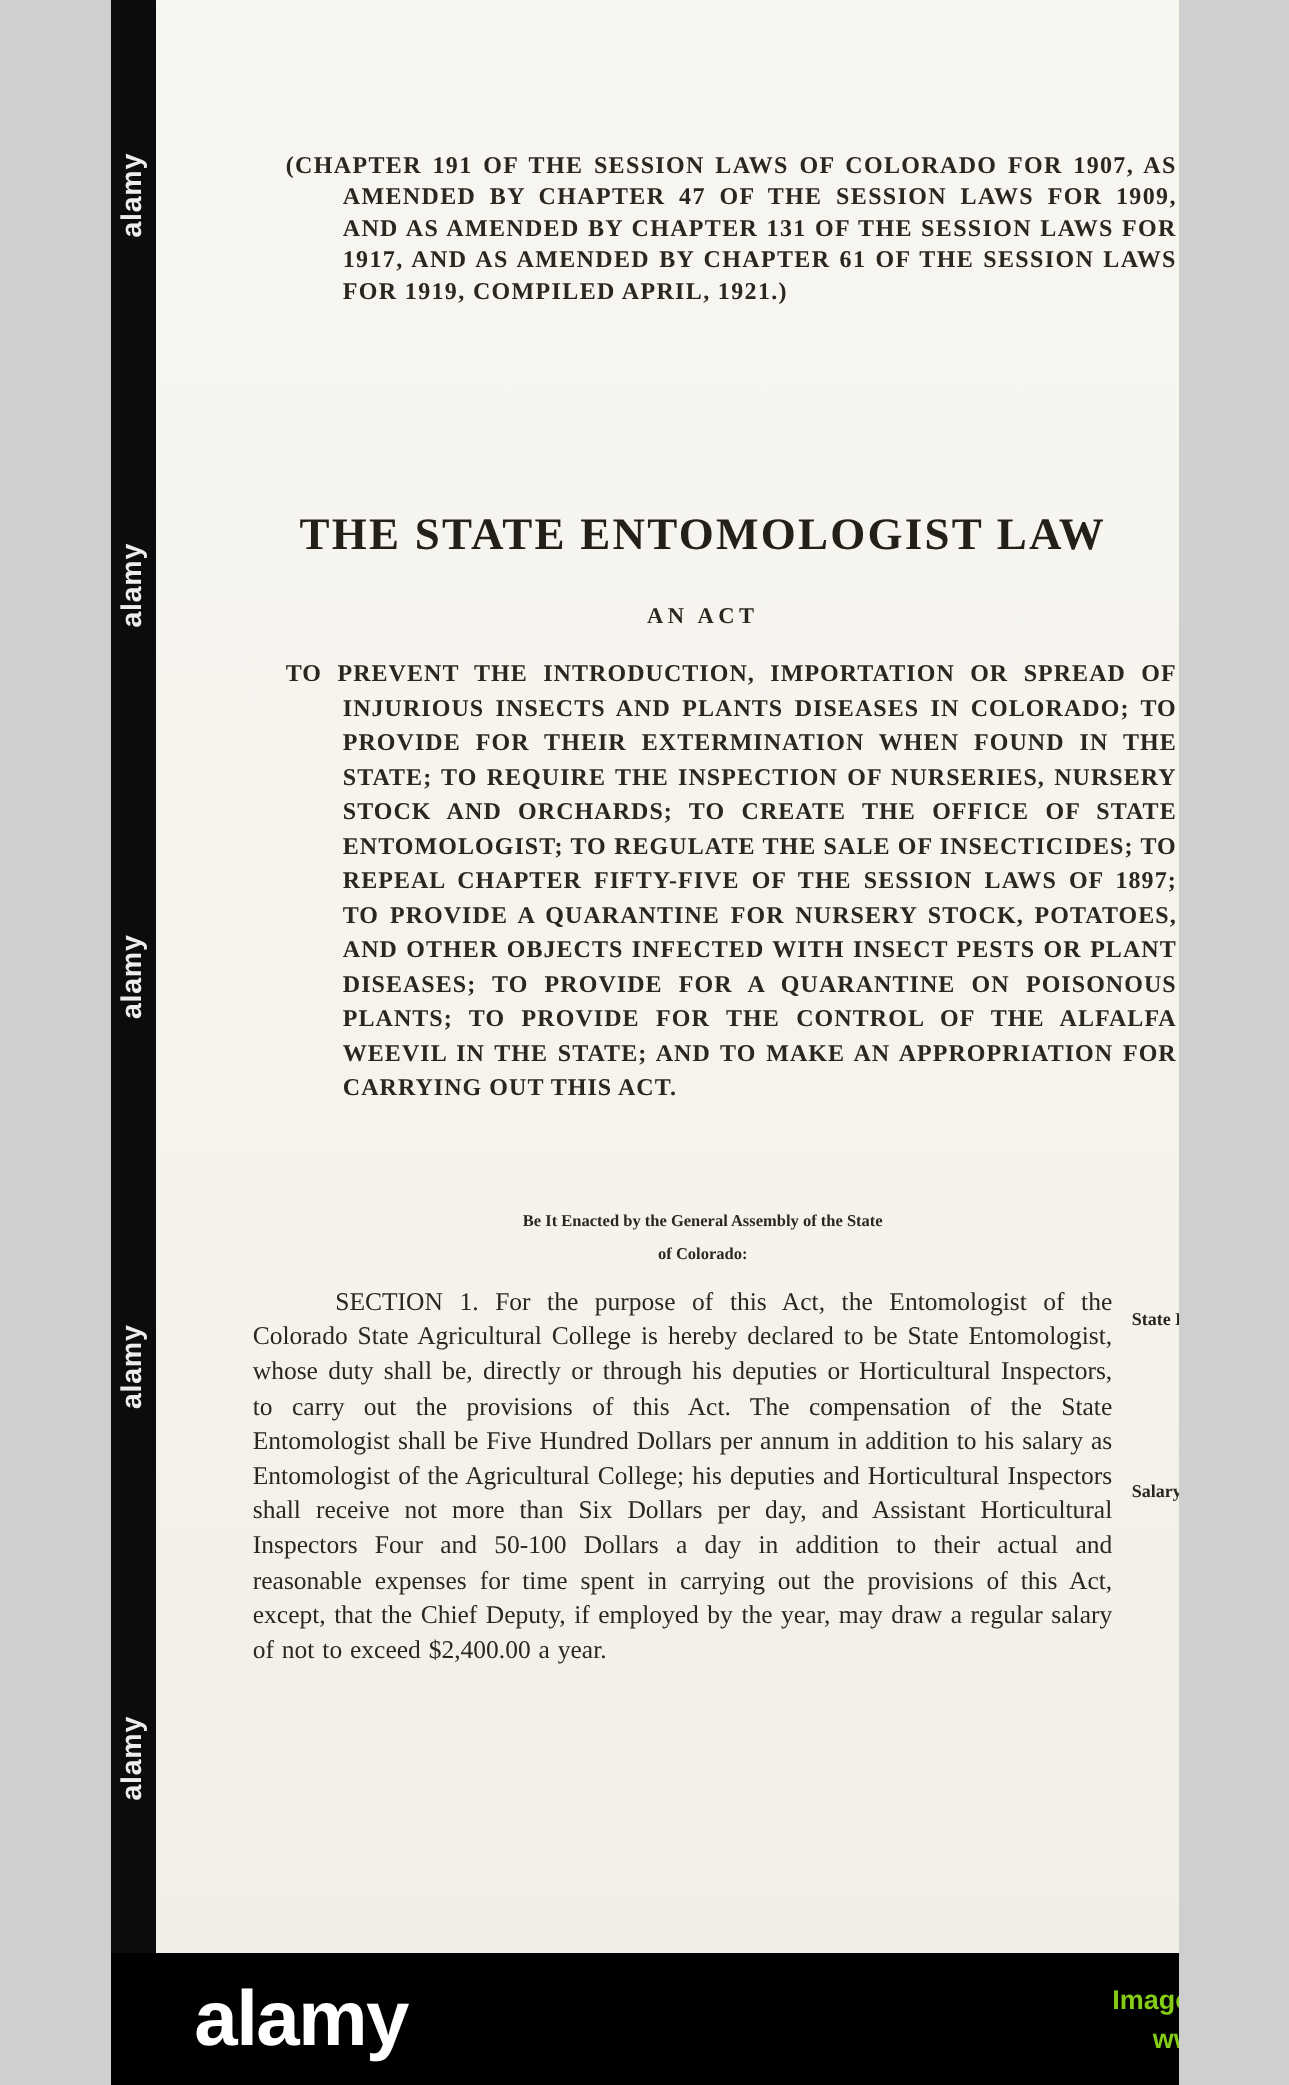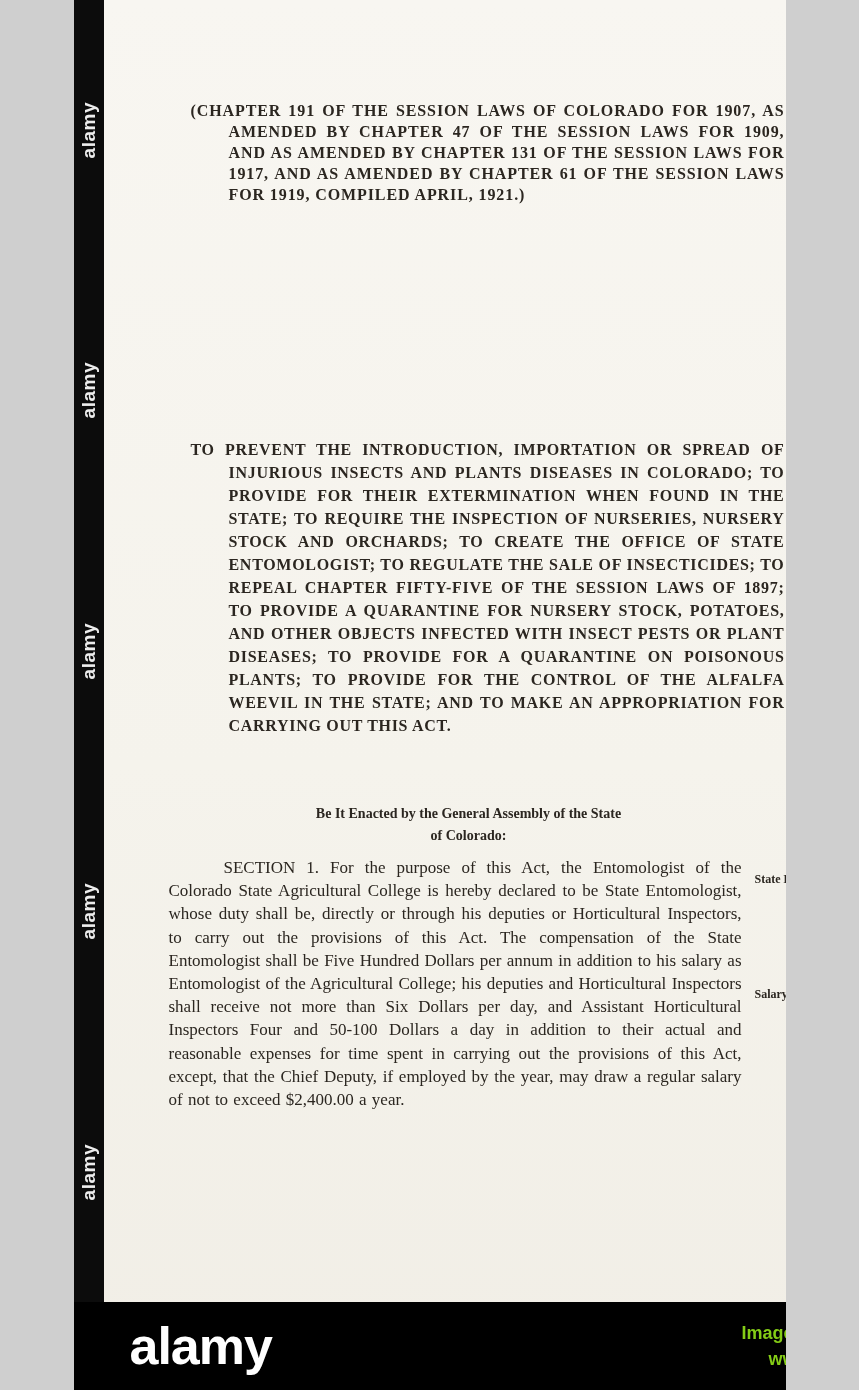--- a/index.html
+++ b/index.html
@@ -35,21 +35,21 @@
 
   .preamble {
     position: absolute; left: 117px; top: 438px; width: 556px;
     font-weight: bold; font-size: 16px; line-height: 23px;
     letter-spacing: 0.7px; text-align: justify;
     padding-left: 38px; text-indent: -38px; font-family: Liberation Serif, serif;
   }
 
   .enacting {
     position: absolute; left: 100px; top: 803px; width: 590px;
-    text-align: center; font-weight: bold; font-size: 14px;
+    text-align: center; font-weight: bold; font-size: 11px;
     line-height: 22px; white-space: pre-line;
   }
 
   .sections {
     position: absolute; left: 95px; top: 856px; width: 573px;
     font-size: 17px; line-height: 23.2px; text-align: justify;
     word-spacing: 1px;
   }
   .sections p { margin: 0; text-indent: 55px; }
 
@@ -91,21 +91,23 @@
     font-size: 18px; line-height: 26px; font-weight: bold;
   }
 </style>
 </head>
 <body>
 
 <div class="canvas">
 
   <div class="citation">(CHAPTER 191 OF THE SESSION LAWS OF COLORADO FOR 1907, AS AMENDED BY CHAPTER 47 OF THE SESSION LAWS FOR 1909, AND AS AMENDED BY CHAPTER 131 OF THE SESSION LAWS FOR 1917, AND AS AMENDED BY CHAPTER 61 OF THE SESSION LAWS FOR 1919, COMPILED APRIL, 1921.)</div>
 
+  <h1 class="doc-title">THE STATE ENTOMOLOGIST LAW</h1>
 
+  <div class="an-act">AN ACT</div>
 
   <div class="preamble">TO PREVENT THE INTRODUCTION, IMPORTATION OR SPREAD OF INJURIOUS INSECTS AND PLANTS DISEASES IN COLORADO; TO PROVIDE FOR THEIR EXTERMINATION WHEN FOUND IN THE STATE; TO REQUIRE THE INSPECTION OF NURSERIES, NURSERY STOCK AND ORCHARDS; TO CREATE THE OFFICE OF STATE ENTOMOLOGIST; TO REGULATE THE SALE OF INSECTICIDES; TO REPEAL CHAPTER FIFTY-FIVE OF THE SESSION LAWS OF 1897; TO PROVIDE A QUARANTINE FOR NURSERY STOCK, POTATOES, AND OTHER OBJECTS INFECTED WITH INSECT PESTS OR PLANT DISEASES; TO PROVIDE FOR A QUARANTINE ON POISONOUS PLANTS; TO PROVIDE FOR THE CONTROL OF THE ALFALFA WEEVIL IN THE STATE; AND TO MAKE AN APPROPRIATION FOR CARRYING OUT THIS ACT.</div>
 
   <div class="enacting">Be It Enacted by the General Assembly of the State
 of Colorado:</div>
 
   <div class="sections">
     <p>SECTION 1.  For the purpose of this Act, the Entomologist of the Colorado State Agricultural College is hereby declared to be State Entomologist, whose duty shall be, directly or through his deputies or Horticultural Inspectors, to carry out the provisions of this Act.  The compensation of the State Entomologist shall be Five Hundred Dollars per annum in addition to his salary as Entomologist of the Agricultural College; his deputies and Horticultural Inspectors shall receive not more than Six Dollars per day, and Assistant Horticultural Inspectors Four and 50-100 Dollars a day in addition to their actual and reasonable expenses for time spent in carrying out the provisions of this Act, except, that the Chief Deputy, if employed by the year, may draw a regular salary of not to exceed $2,400.00 a year.</p>
   </div>
 

